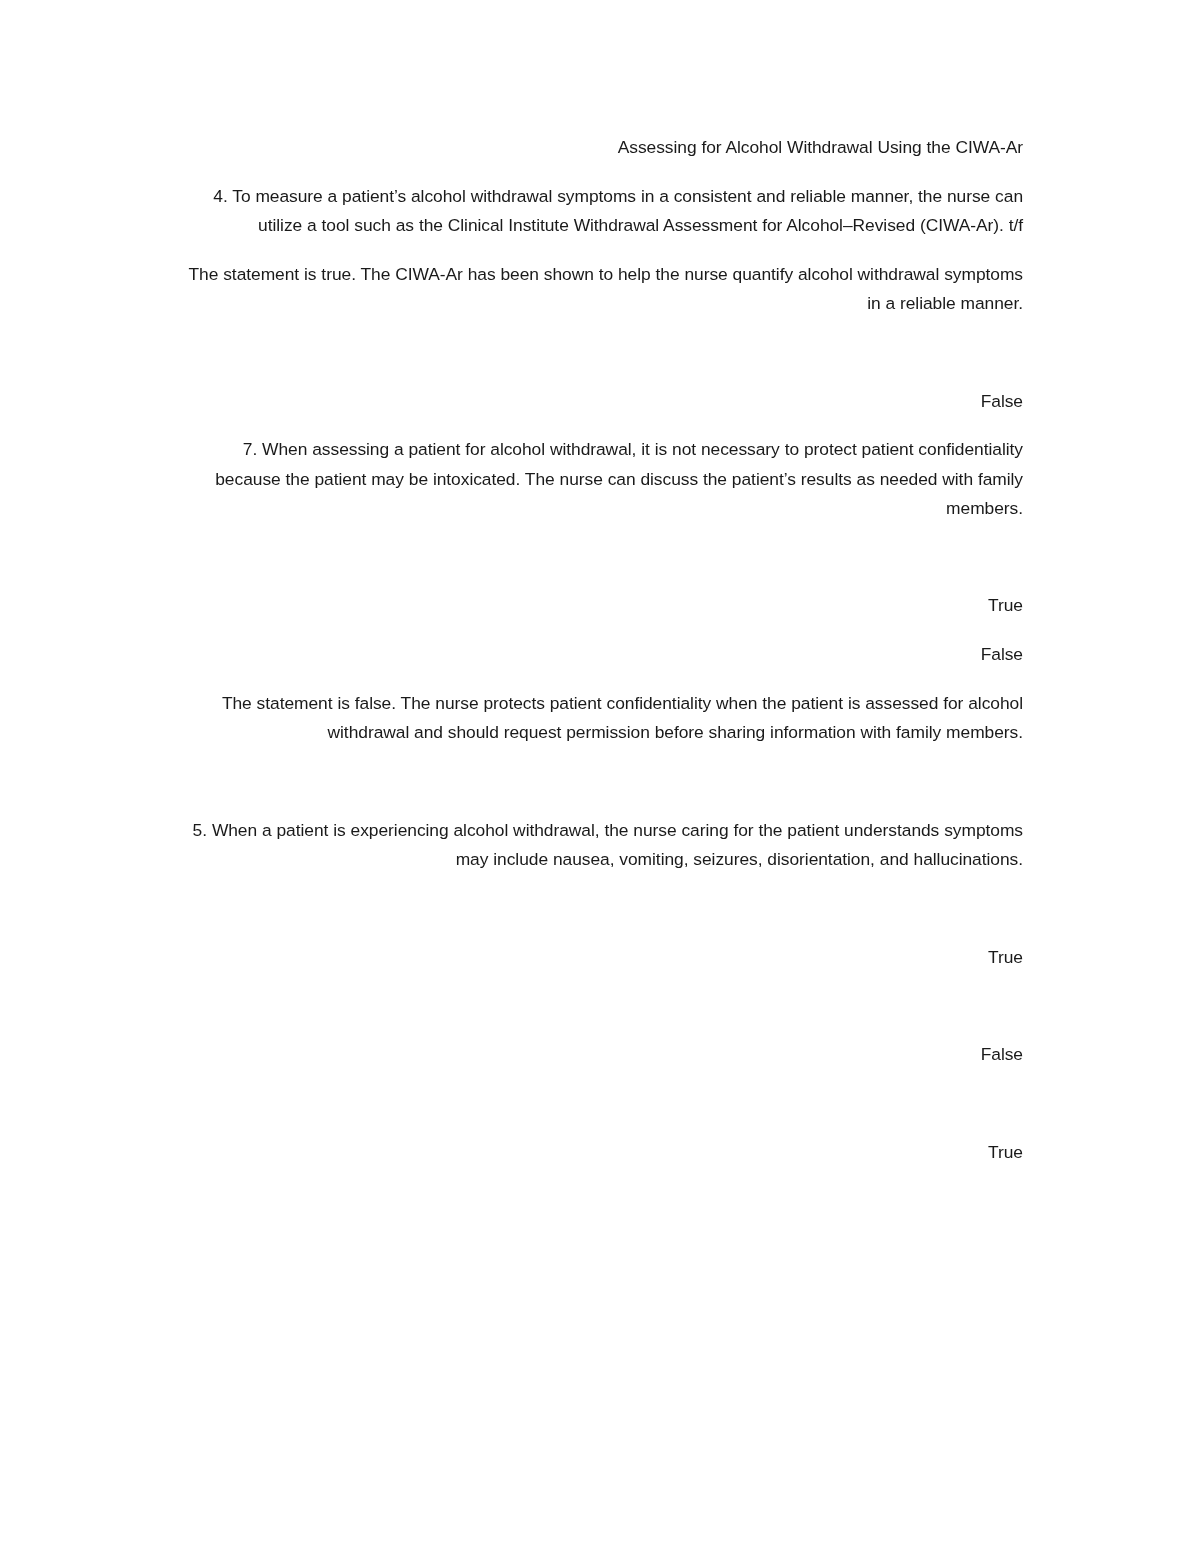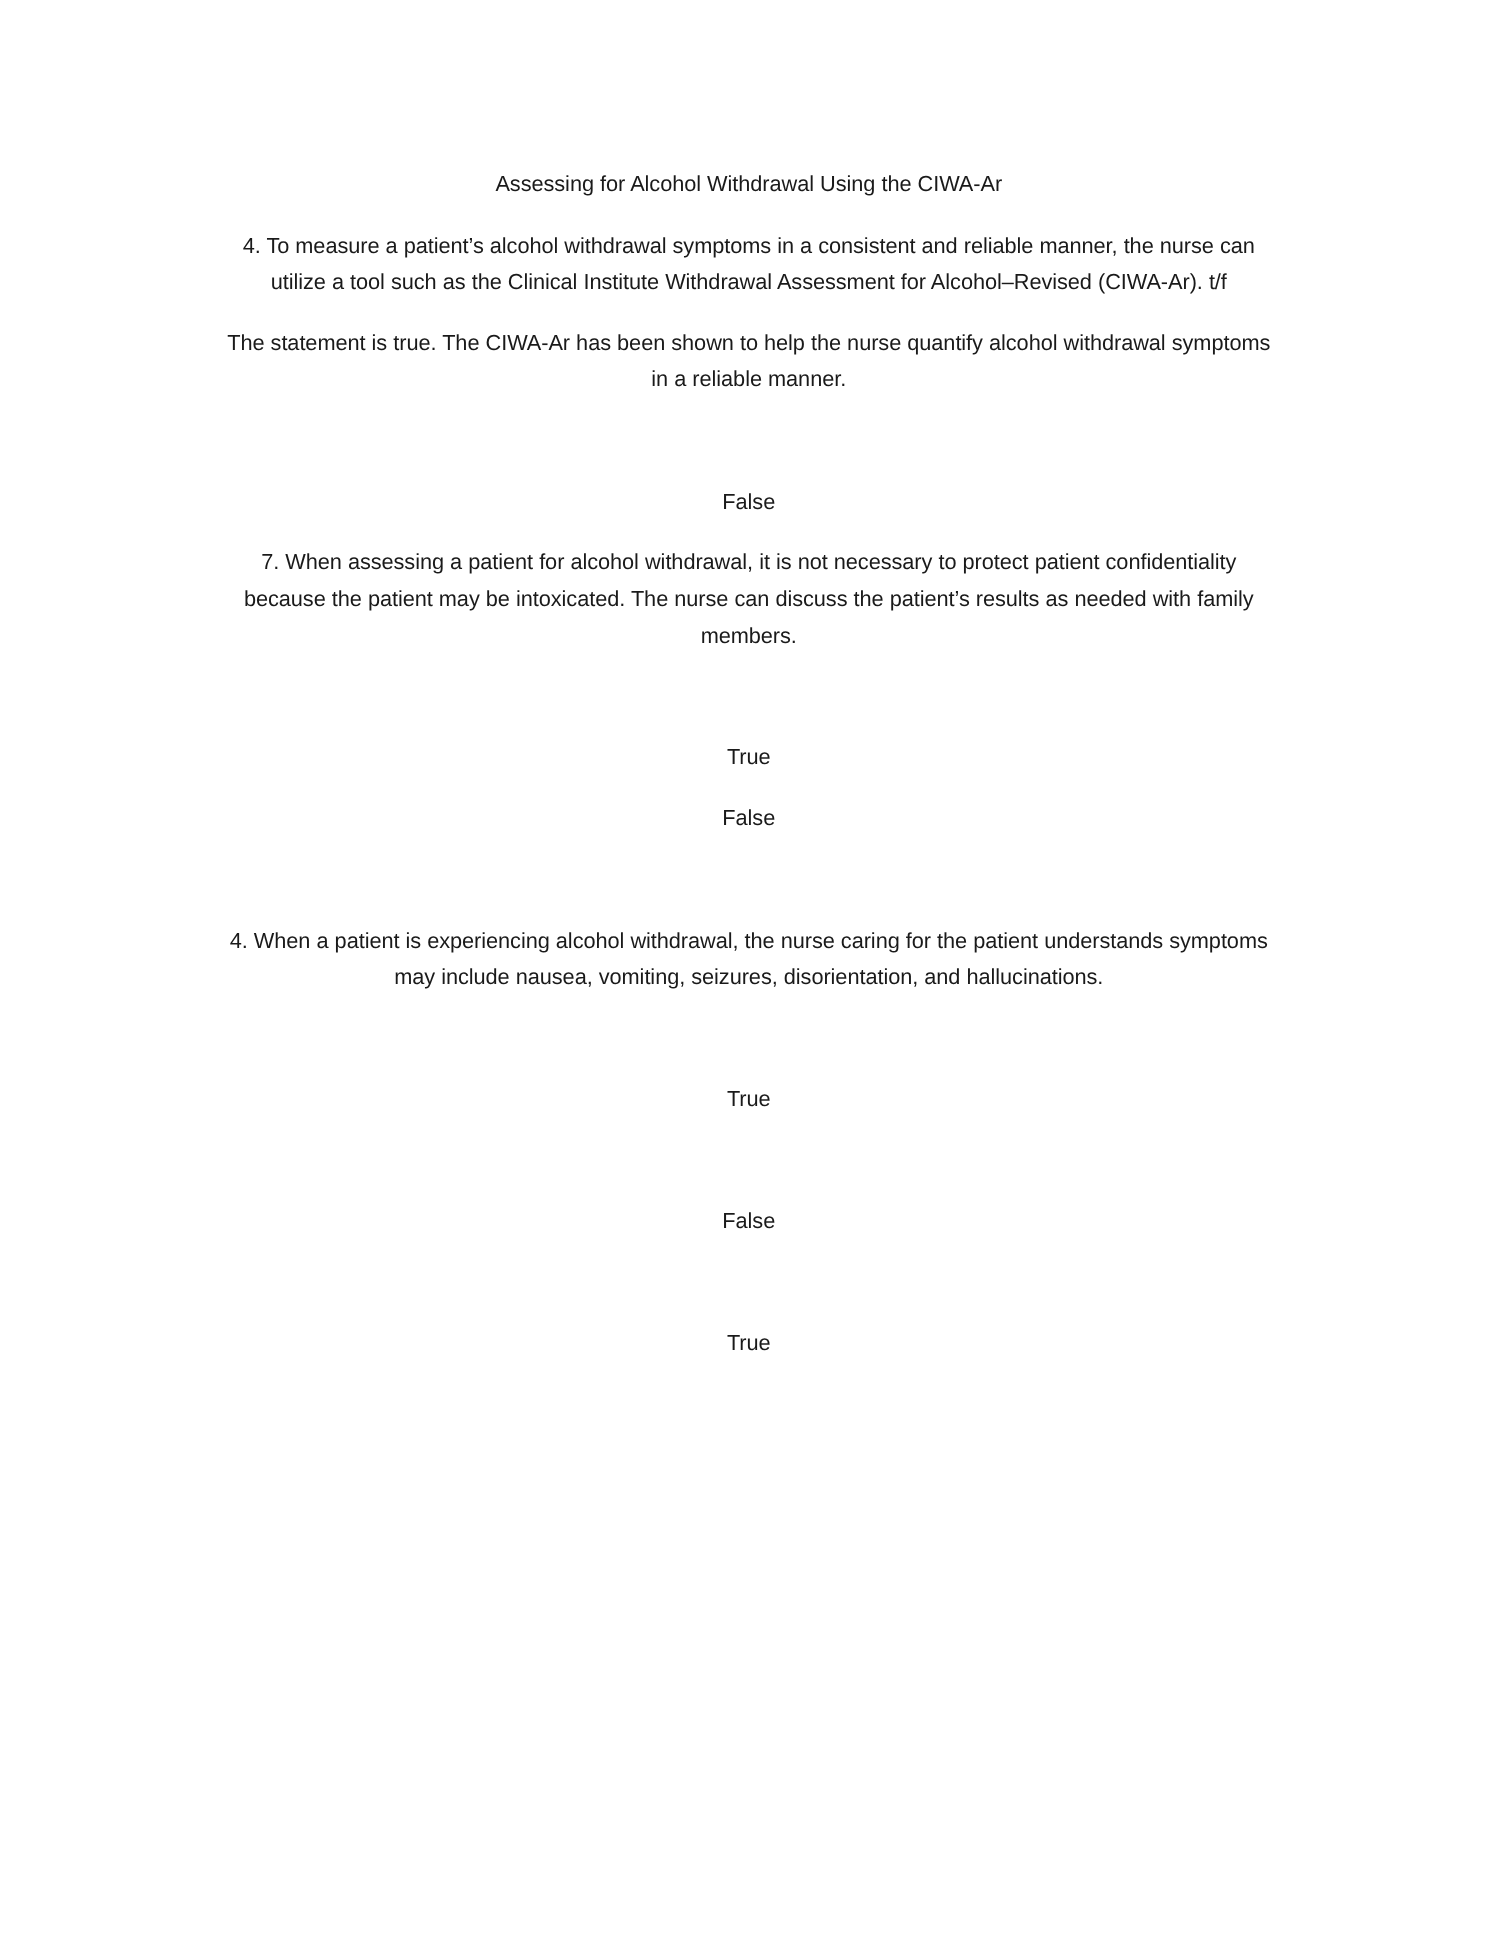--- a/index.html
+++ b/index.html
@@ -26,21 +26,21 @@
     left: 175px;
     top: 133px;
     width: 848px;
   }
   .para {
     font-size: 17.4px;
     line-height: 29.2px;
     margin: 0 0 19.6px 0;
     color: #1a1a1a;
     letter-spacing: -0.05px;
-    text-align: center;
+    text-align: right;
     word-spacing: 0.1px;
   }
   .para:last-child {
     margin-bottom: 0;
   }
   
   .para.spacer {
     height: 29.2px;
     margin-bottom: 19.6px;
   }
@@ -66,24 +66,25 @@
     <p class="para answer">False</p>
 
     <p class="para">7. When assessing a patient for alcohol withdrawal, it is not necessary to protect patient confidentiality because the patient may be intoxicated. The nurse can discuss the patient’s results as needed with family members.</p>
 
     <p class="para spacer"></p>
 
     <p class="para answer">True</p>
 
     <p class="para answer">False</p>
 
+    <p class="para">The statement is false. The nurse protects patient confidentiality when the patient is assessed for alcohol withdrawal and should request permission before sharing information with family members.</p>
 
     <p class="para spacer"></p>
 
-    <p class="para">4. When a patient is experiencing alcohol withdrawal, the nurse caring for the patient understands symptoms may include nausea, vomiting, seizures, disorientation, and hallucinations.</p>
+    <p class="para">5. When a patient is experiencing alcohol withdrawal, the nurse caring for the patient understands symptoms may include nausea, vomiting, seizures, disorientation, and hallucinations.</p>
 
     <p class="para spacer"></p>
 
     <p class="para answer">True</p>
 
 
     <p class="para spacer"></p>
 
     <p class="para answer">False</p>
 

